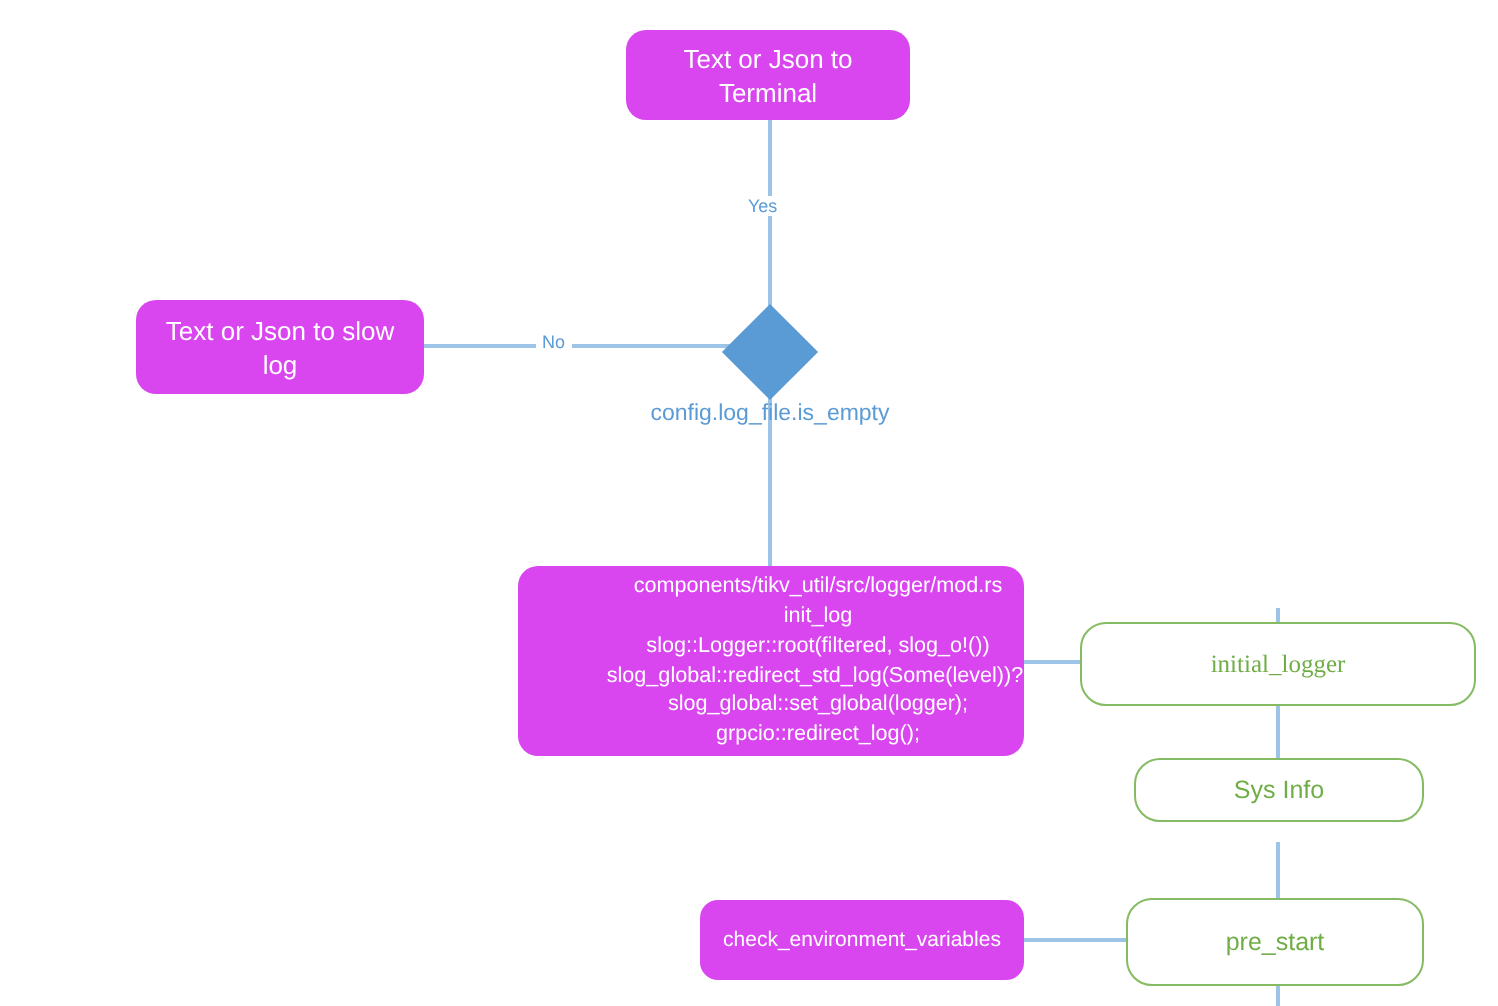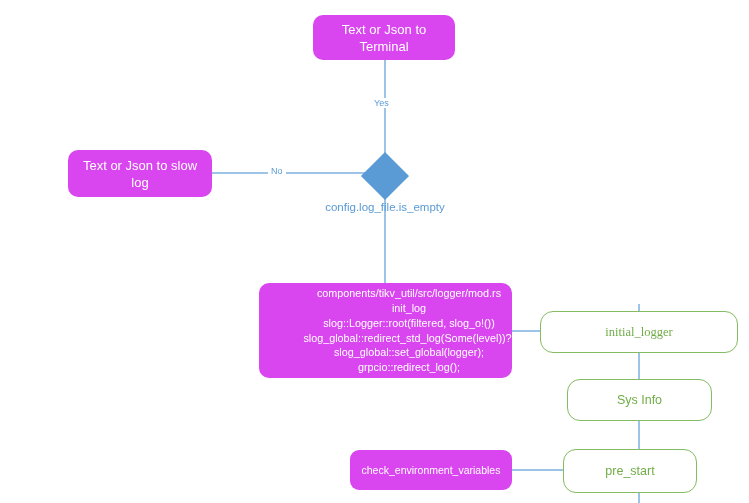--- a/index.html
+++ b/index.html
@@ -44,22 +44,22 @@
     border-radius: 13px;
     color: #70AD47;
     font-size: 12.5px;
     display: flex;
     align-items: center;
     justify-content: center;
     text-align: center;
     box-sizing: border-box;
   }
   .node-initial-logger { left: 540px; top: 311px; width: 198px; height: 42px; font-family: Liberation Serif, serif; }
-  .node-sys-info       { left: 567px; top: 379px; width: 145px; height: 42px; align-items: center; }
-  .node-pre-start      { left: 563px; top: 449px; width: 134px; height: 44px; }
+  .node-sys-info       { left: 567px; top: 379px; width: 145px; height: 32px; align-items: center; }
+  .node-pre-start      { left: 563px; top: 449px; width: 149px; height: 44px; }
   
   .diamond {
     position: absolute;
     left: 368px; top: 159px;
     width: 34px; height: 34px;
     background: #5B9BD5;
     transform: rotate(45deg);
   }
   
   .conn {

